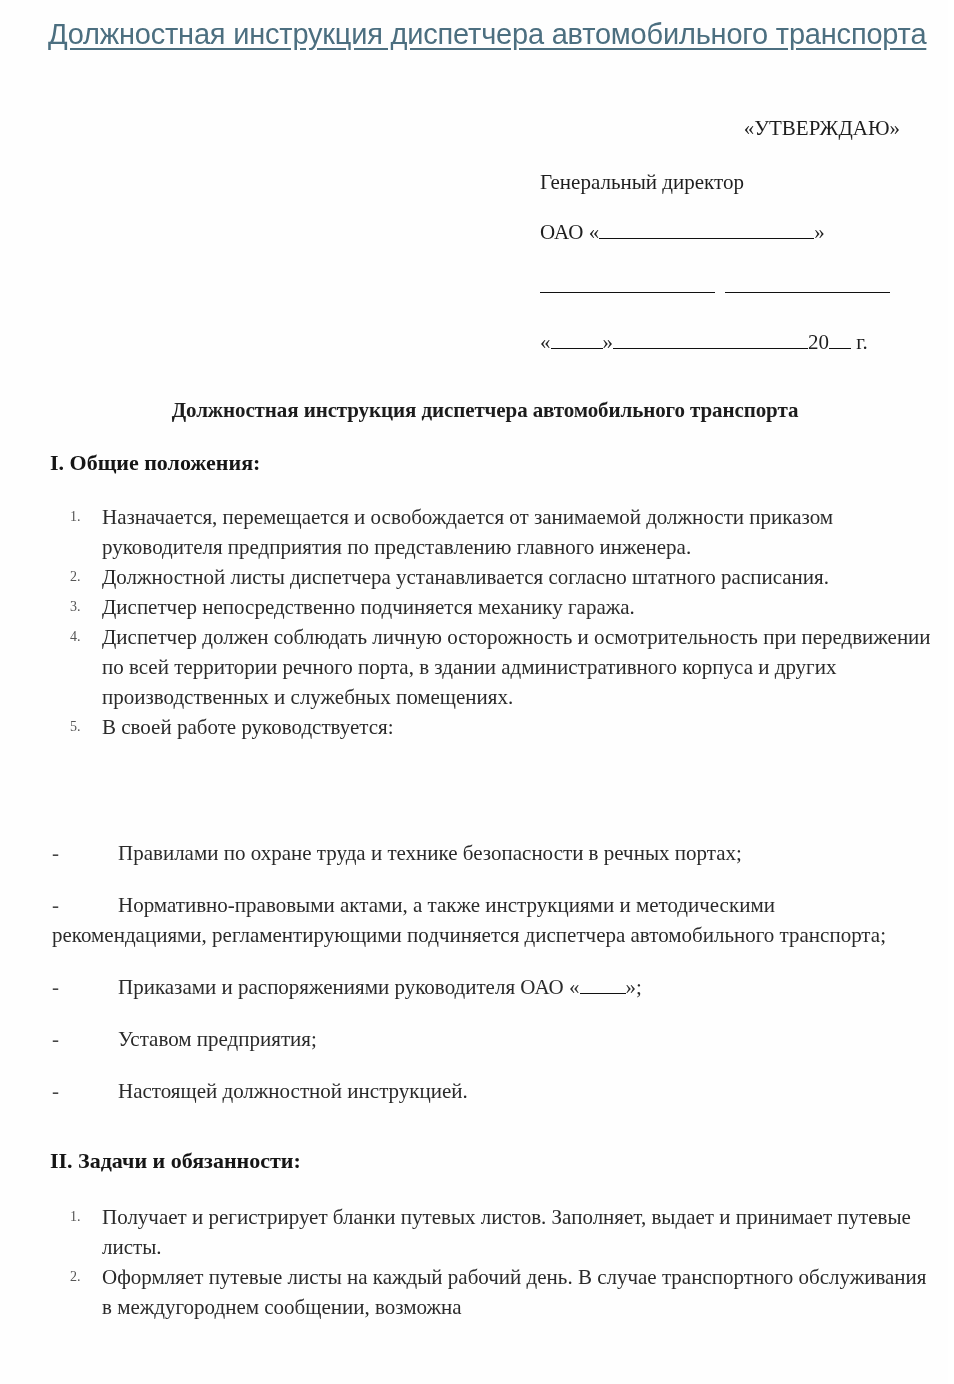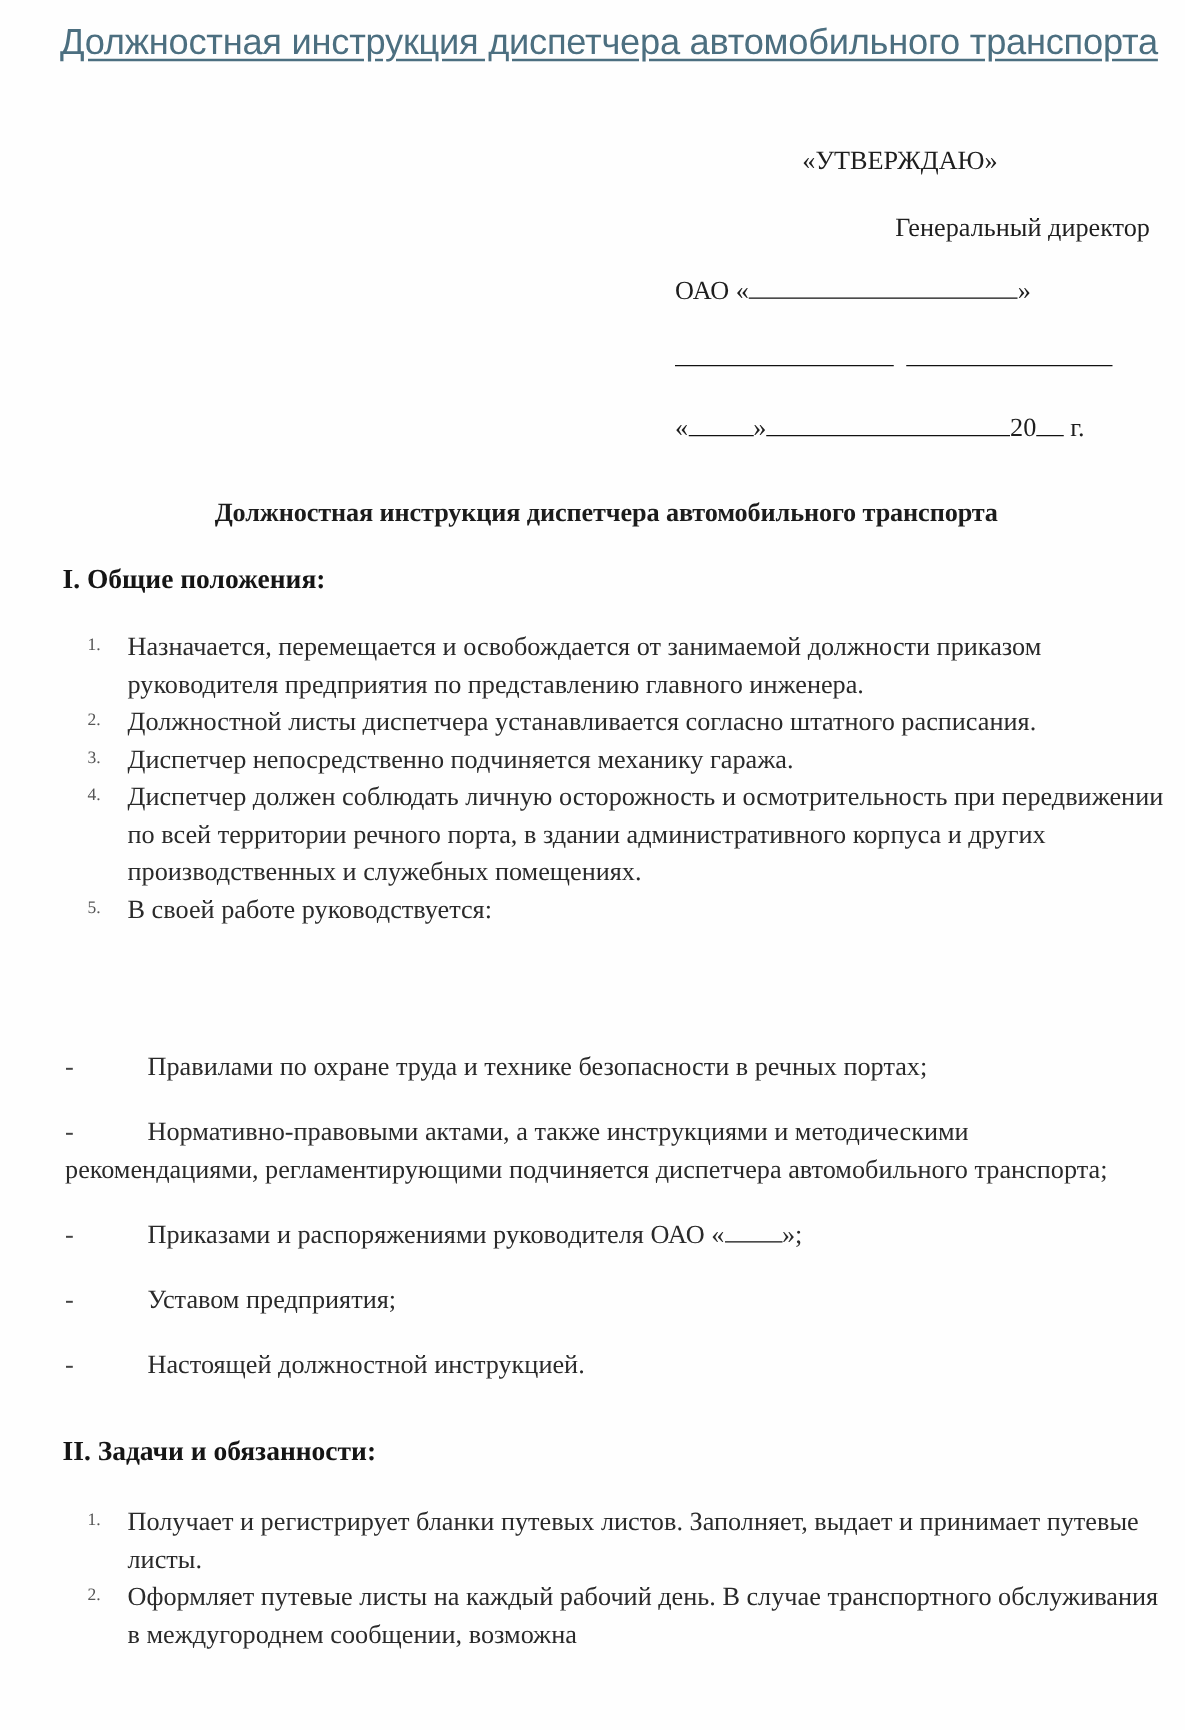--- a/index.html
+++ b/index.html
@@ -47,29 +47,28 @@
   .approval {
     position: absolute;
     left: 540px;
     top: 114px;
     width: 380px;
     font-size: 21px;
     line-height: 28px;
     color: #1e1e1e;
   }
   .approval-center {
-    text-align: center;
+    text-align: right;
     padding-right: 20px;
     margin-bottom: 26px;
     white-space: nowrap;
   }
   .approval-line {
     margin-bottom: 22px;
     white-space: nowrap;
-    text-align: right;
   }
   .approval-org {
     margin-bottom: 26px;
     white-space: nowrap;
   }
   .blank {
     display: inline-block;
     border-bottom: 1.6px solid #111;
     vertical-align: baseline;
     height: 17px;

